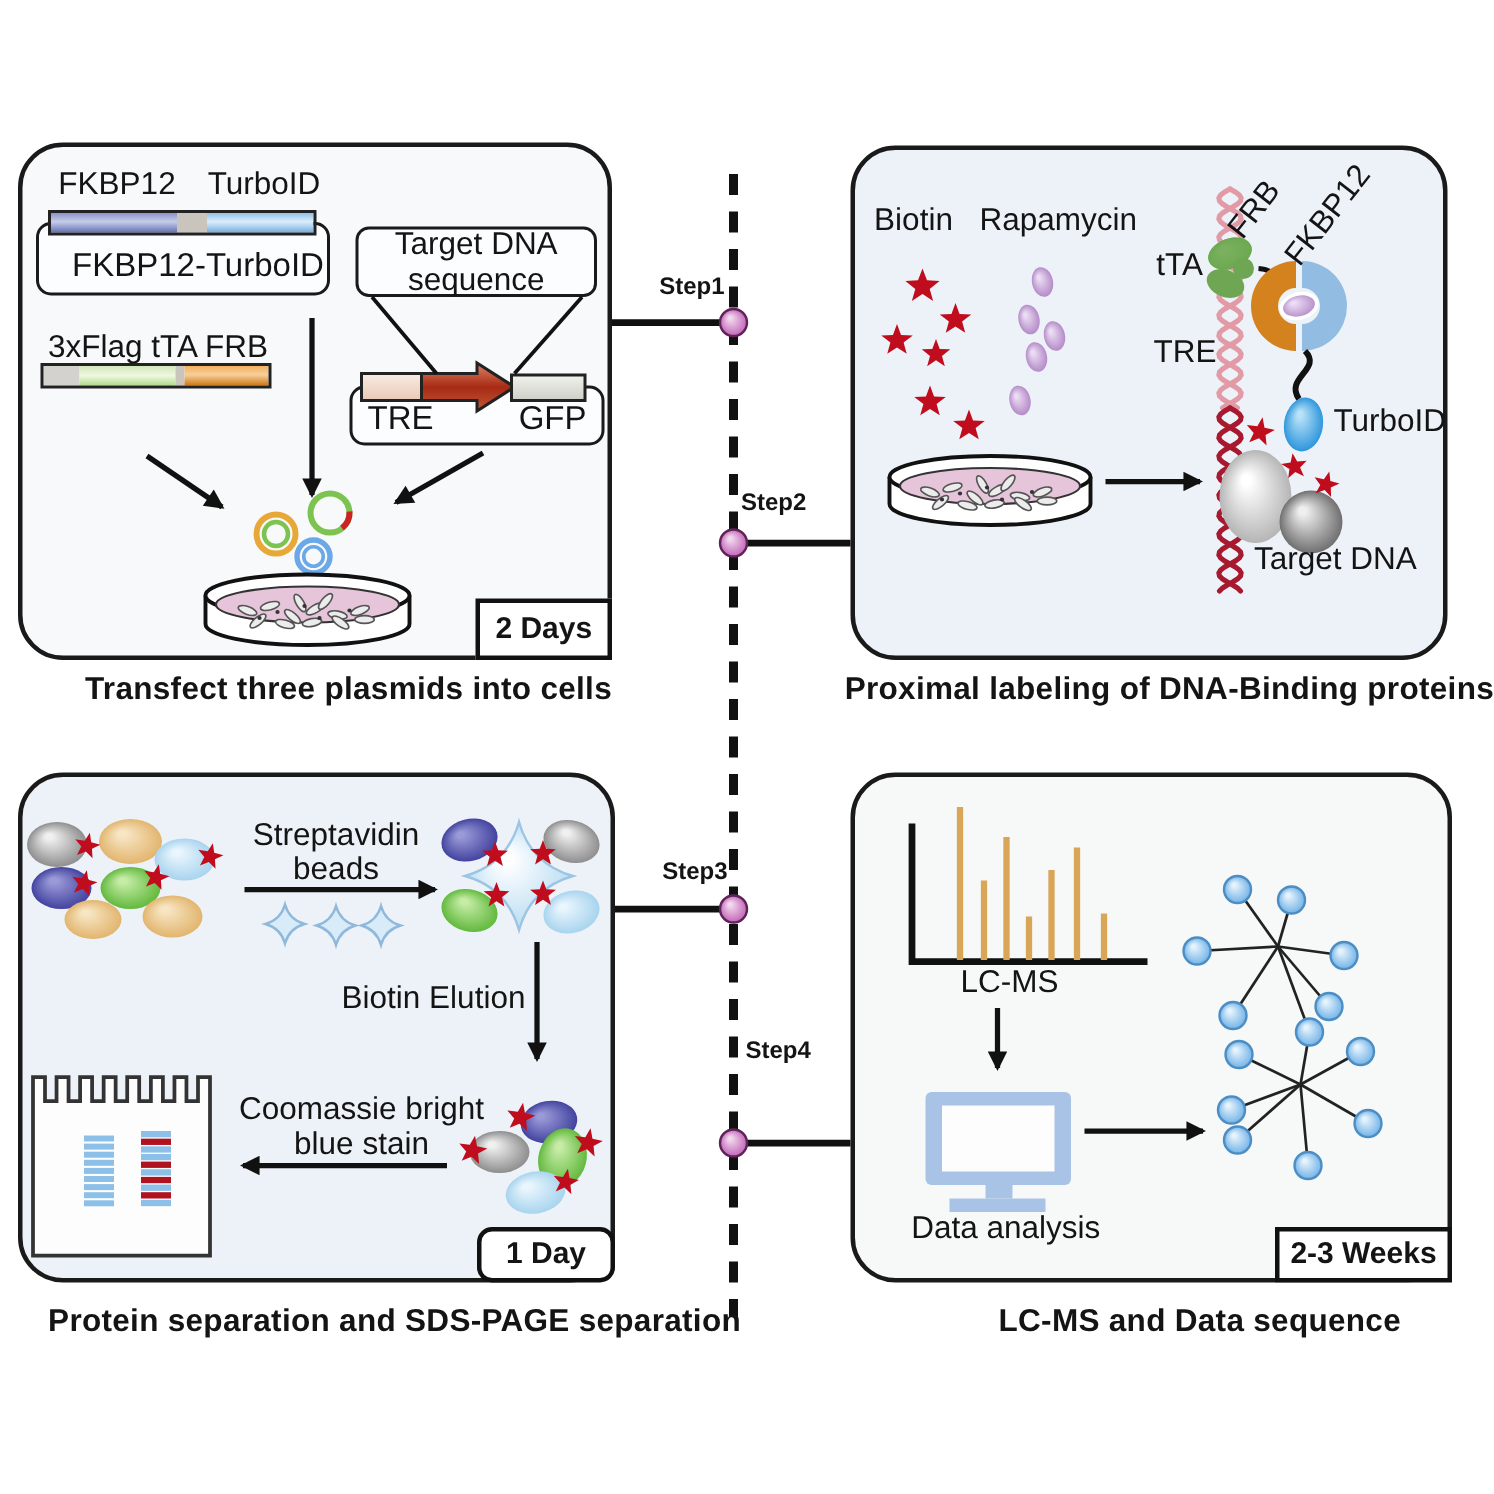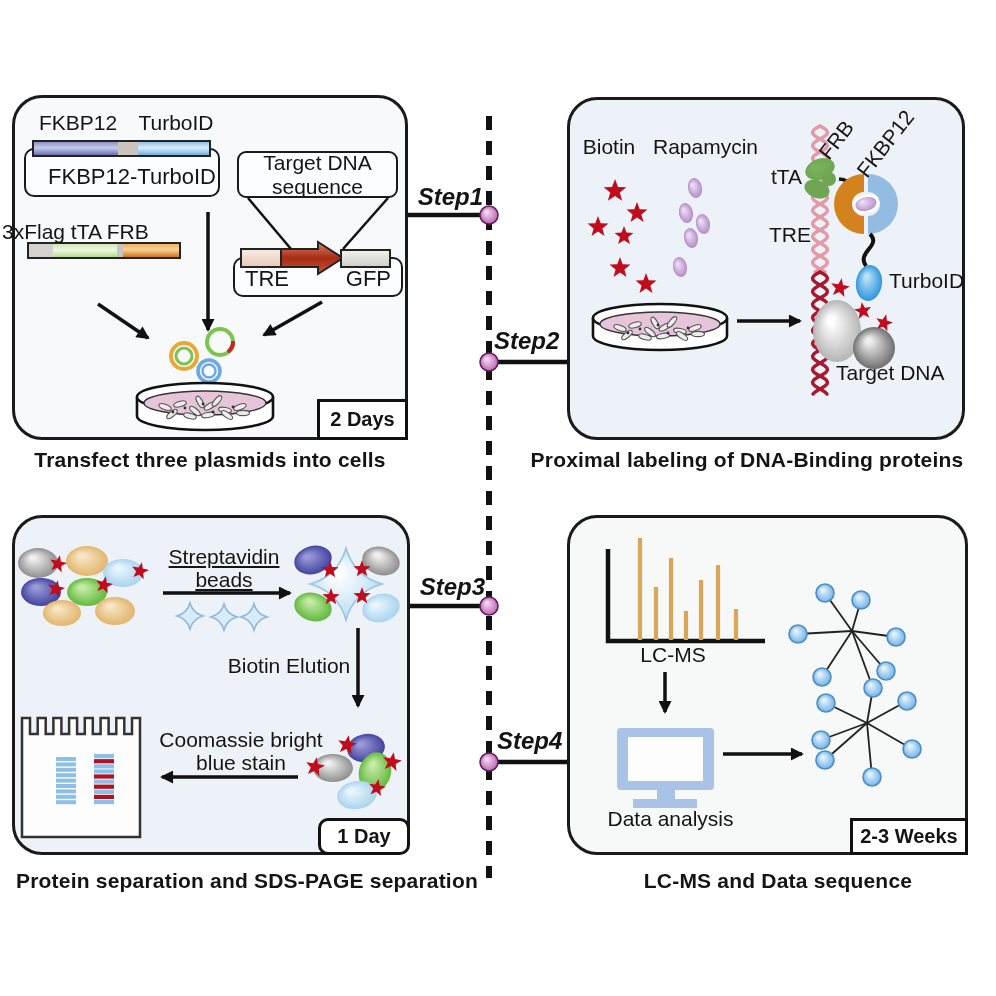--- a/index.html
+++ b/index.html
@@ -3,22 +3,22 @@
 <meta charset="utf-8">
 <style>
   html,body{margin:0;padding:0;background:#fff;}
   #fig{position:relative;width:996px;height:996px;background:#fff;overflow:hidden;
        font-family:"Liberation Sans","DejaVu Sans",sans-serif;color:#141414;}
   .panel{position:absolute;border:3.5px solid #1a1a1a;border-radius:30px;box-sizing:border-box;}
   #art{position:absolute;left:0;top:0;z-index:5;pointer-events:none;}
   .t{position:absolute;font-size:21px;line-height:1.08;color:#141414;z-index:8;white-space:nowrap;}
   .c{text-align:center;white-space:normal;}
   .r{text-align:right;}
-  .cap{position:absolute;font-size:21px;font-weight:bold;text-align:center;z-index:8;letter-spacing:.2px;}
-  .step{position:absolute;font-size:24px;font-weight:bold;z-index:8;font-style:italic;}
+  .cap{position:absolute;font-size:21px;font-weight:bold;text-align:right;z-index:8;letter-spacing:.2px;}
+  .step{position:absolute;font-size:16px;font-weight:bold;z-index:8;}
   .box{position:absolute;border:2.5px solid #1a1a1a;border-radius:10px;background:#fcfdfe;
        box-sizing:border-box;display:flex;align-items:flex-end;justify-content:center;
        padding-bottom:5px;font-size:22px;z-index:3;padding-left:20px;}
   .callout{position:absolute;border:2.5px solid #1a1a1a;border-radius:9px;background:#fcfdfe;
        box-sizing:border-box;display:flex;flex-direction:column;align-items:center;justify-content:center;
        font-size:21px;line-height:1.12;z-index:3;}
   .dur{position:absolute;border:3px solid #111;background:#fff;box-sizing:border-box;
        display:flex;flex-direction:column;align-items:center;justify-content:center;
        font-weight:bold;font-size:20px;line-height:1.15;z-index:7;}
   .rot{position:absolute;font-size:21px;transform:rotate(-52deg);transform-origin:0 100%;z-index:8;}
@@ -33,21 +33,21 @@
   <div class="panel" style="left:12px;top:95px;width:396px;height:345px;background:#f7f9fa;"></div>
   <div class="panel" style="left:567px;top:97px;width:398px;height:343px;background:#edf2f8;"></div>
   <div class="panel" style="left:12px;top:515px;width:398px;height:340px;background:#edf2f8;"></div>
   <div class="panel" style="left:567px;top:515px;width:401px;height:340px;background:#f7f8f8;"></div>
 
   <div class="t c" style="left:36px;top:112px;width:84px;">FKBP12</div>
   <div class="t c" style="left:133px;top:112px;width:86px;">TurboID</div>
   <div class="box" style="left:24px;top:148px;width:196px;height:49px;">
     <span>FKBP12-TurboID</span>
   </div>
-  <div class="t" style="left:2px;top:221px;width:170px;">3xFlag tTA  FRB</div>
+  <div class="t" style="left:32px;top:221px;width:170px;">3xFlag tTA  FRB</div>
   <div class="callout" style="left:237px;top:151px;width:161px;height:47px;">
     <span>Target DNA</span>
     <span>sequence</span>
   </div>
   <div class="box tregfp" style="left:233px;top:257px;width:170px;height:40px;padding-bottom:3px;">
     <span>TRE</span>
     <span>GFP</span>
   </div>
   <div class="dur" style="left:317px;top:399px;width:91px;height:41px;">
     <span>2 Days</span>
@@ -57,21 +57,21 @@
   <div class="t c" style="left:570px;top:136px;width:78px;">Biotin</div>
   <div class="t c" style="left:648px;top:136px;width:115px;">Rapamycin</div>
   <div class="t r" style="left:756px;top:166px;width:46px;">tTA</div>
   <div class="t" style="left:769px;top:224px;width:48px;">TRE</div>
   <div class="rot" style="left:833px;top:140px;">FRB</div>
   <div class="rot" style="left:871px;top:158px;">FKBP12</div>
   <div class="t" style="left:889px;top:270px;width:90px;">TurboID</div>
   <div class="t" style="left:836px;top:362px;width:122px;">Target DNA</div>
   <div class="cap" style="left:498px;top:448px;width:498px;">Proximal labeling of DNA-Binding proteins</div>
 
-  <div class="t c" style="left:160px;top:546px;width:128px;text-decoration:underline;">
+  <div class="t c" style="left:160px;top:546px;width:128px;">
     <div>Streptavidin</div>
     <div>beads</div>
   </div>
   <div class="t c" style="left:222px;top:655px;width:134px;">Biotin Elution</div>
   <div class="t c" style="left:153px;top:729px;width:176px;">
     <div>Coomassie bright</div>
     <div>blue stain</div>
   </div>
   <div class="dur" style="left:318px;top:818px;width:92px;height:37px;border-radius:10px;">
     <span>1 Day</span>
@@ -81,21 +81,21 @@
   <div class="t c" style="left:628px;top:644px;width:90px;">LC-MS</div>
   <div class="t c" style="left:598px;top:808px;width:145px;">Data analysis</div>
   <div class="dur" style="left:850px;top:818px;width:118px;height:37px;">
     <span>2-3 Weeks</span>
   </div>
   <div class="cap" style="left:622px;top:869px;width:312px;">LC-MS and Data sequence</div>
 
   <div class="step r" style="left:393px;top:183px;width:90px;">Step1</div>
   <div class="step" style="left:494px;top:327px;width:90px;">Step2</div>
   <div class="step r" style="left:395px;top:573px;width:90px;">Step3</div>
-  <div class="step" style="left:497px;top:727px;width:90px;">Step4</div>
+  <div class="step" style="left:497px;top:692px;width:90px;">Step4</div>
 
   <svg id="art" width="996" height="996" viewBox="0 0 996 996">
       <defs>
         <marker id="ah" viewBox="0 0 10 10" refX="8.5" refY="5" markerWidth="16" markerHeight="13" markerUnits="userSpaceOnUse" orient="auto">
           <path d="M0,0 L10,5 L0,10 Z" fill="#111"></path>
         </marker>
         <radialGradient id="gGray" fx="0.35" fy="0.3">
           <stop offset="0.12" stop-color="#f0f0f0"></stop>
           <stop offset="1" stop-color="#8e8e8e"></stop>
         </radialGradient>

